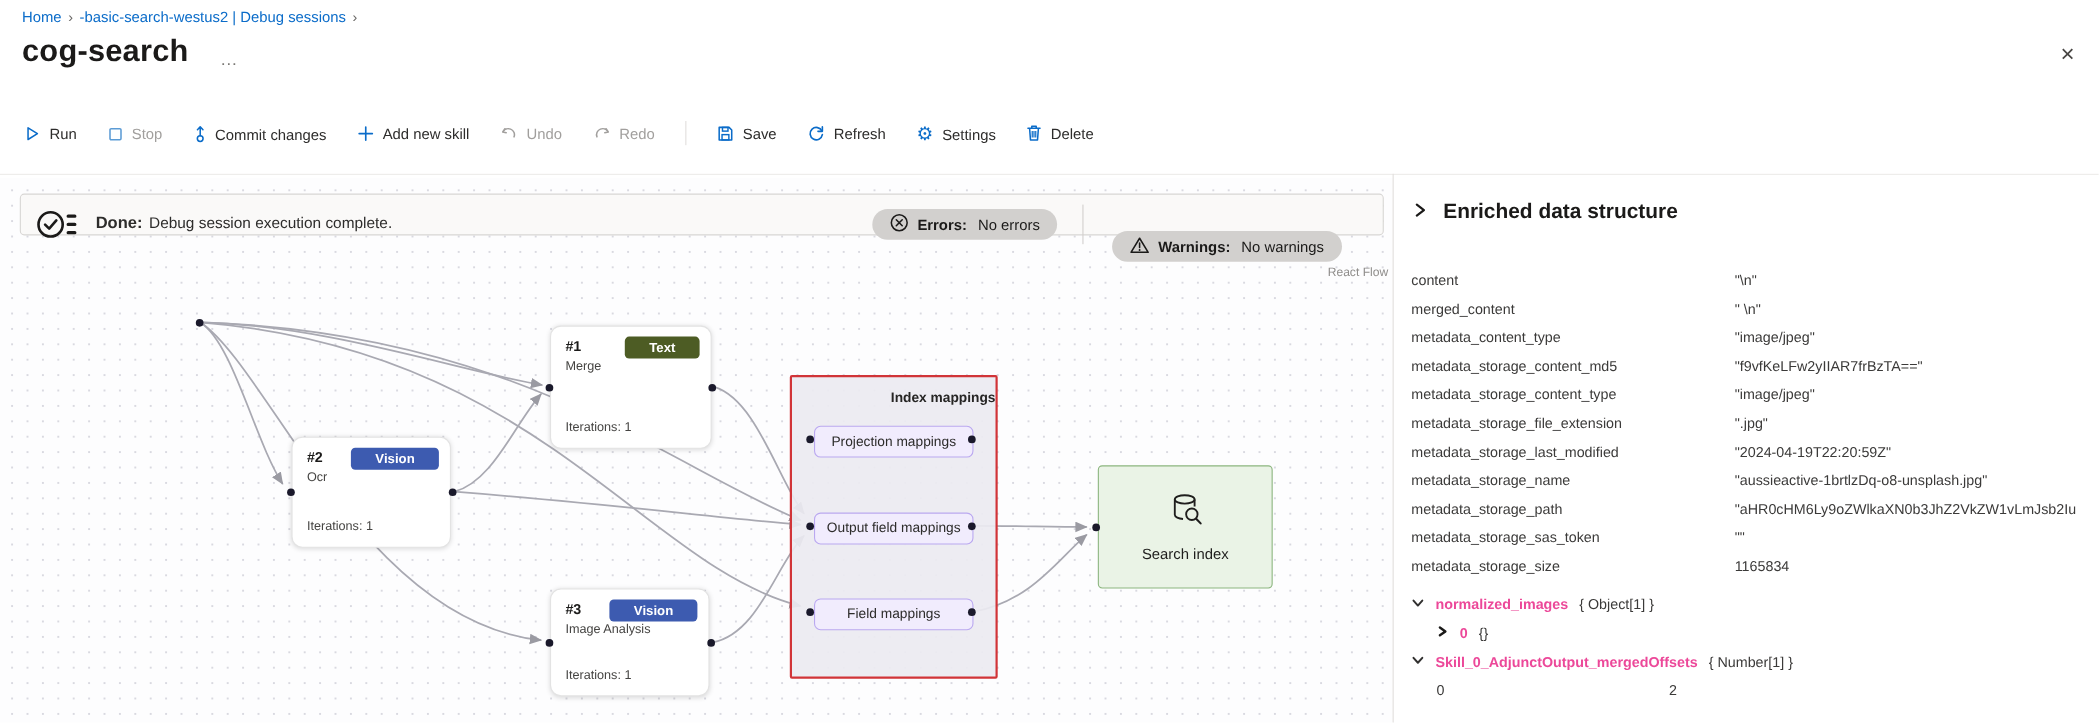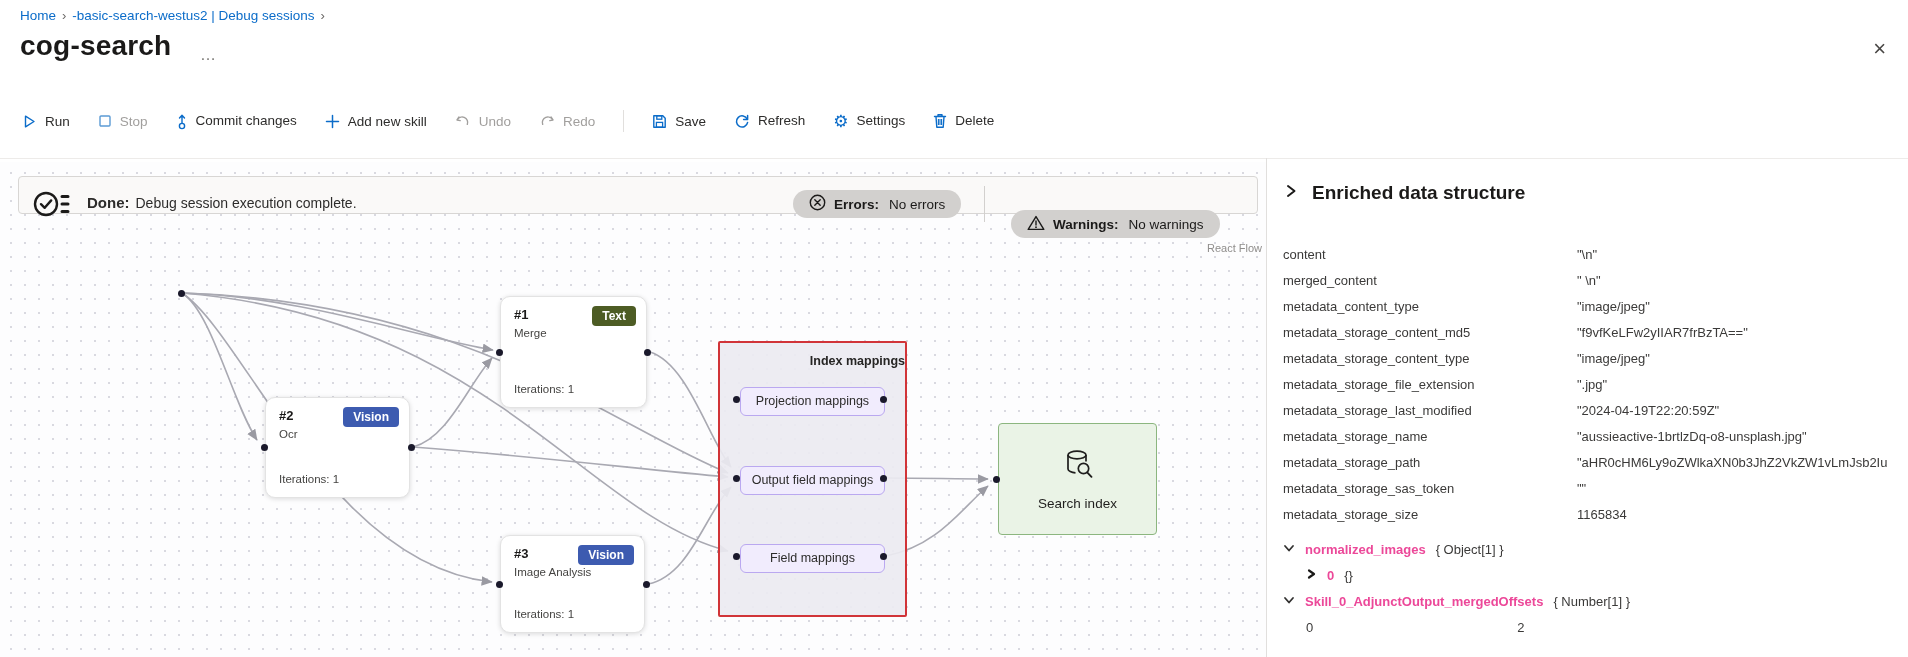--- a/index.html
+++ b/index.html
@@ -10,21 +10,21 @@
   
   .breadcrumb { position:absolute; left:20px; top:8px; font-size:13.5px; }
   .breadcrumb a { color:#0b6cc9; text-decoration:none; cursor:pointer; }
   .crumb-sep { color:#6b6967; margin:0 6px; font-size:13px; }
   .page-title { position:absolute; left:20px; top:30px; font-size:28px; font-weight:700; color:#1b1a19; letter-spacing:.2px; }
   .title-more { position:absolute; left:200px; top:46px; color:#7a7874; font-size:16px; letter-spacing:1px; cursor:pointer; }
   .close-btn { position:absolute; right:22px; top:38px; font-size:22px; color:#484644; cursor:pointer; line-height:1; }
 
   
   .toolbar { position:absolute; left:22px; top:104px; height:34px; display:flex; align-items:center; gap:28px; font-size:13.5px; }
-  .tb-item { display:flex; align-items:flex-start; gap:8px; cursor:pointer; color:#2d2c2b; white-space:nowrap; }
+  .tb-item { display:flex; align-items:flex-end; gap:8px; cursor:pointer; color:#2d2c2b; white-space:nowrap; }
   .tb-item svg { display:block; }
   .tb-item.disabled { color:#a19f9d; cursor:default; }
   .tb-item.disabled svg * { stroke:#a19f9d !important; fill:none; }
   .tb-sep { width:1px; height:22px; background:#e1dfdd; }
 
   .toolbar-divider { position:absolute; left:0; top:158px; width:1908px; height:1px; background:#edebe9; }
 
   
   .banner { position:absolute; left:18px; top:176px; width:1240px; height:38px;
     background:#faf9f8; border:1px solid #d8d6d4; border-radius:4px; z-index:6; }
@@ -49,21 +49,21 @@
   .handle { position:absolute; width:7px; height:7px; border-radius:50%; background:#1a192b; z-index:4; }
 
   .doc-node { left:28px; top:255px; width:153px; height:76px; background:#f2eefb; border:1px solid #c9bcf0;
     border-radius:6px; display:flex; flex-direction:column; align-items:center; justify-content:center; gap:5px; cursor:pointer; }
   .doc-node .lbl { font-size:13px; color:#2d2c2b; }
 
   .skill-node { background:#fff; border:1px solid #e3e3e3; border-radius:10px; box-shadow:0 1px 5px rgba(0,0,0,.14); cursor:pointer; }
   .skill-node .sid { position:absolute; left:13px; top:10px; font-size:13px; font-weight:700; color:#1b1a19; }
   .skill-node .sname { position:absolute; left:13px; top:30px; font-size:11.5px; color:#454442; }
   .skill-node .iters { position:absolute; left:13px; bottom:12px; font-size:11.5px; color:#454442; }
-  .tag { position:absolute; right:10px; top:9px; color:#fff; font-size:12px; font-weight:700; padding:3px 10px; border-radius:4px; }
+  .tag { position:absolute; right:10px; top:9px; color:#fff; font-size:12px; font-weight:700; padding:3px 22px; border-radius:4px; }
   .tag-vision { background:#3d5bb0; }
   .tag-text { background:#4d5c24; }
   .node-merge { left:500px; top:296px; width:147px; height:112px; }
   .node-ocr { left:265px; top:397px; width:145px; height:101px; }
   .node-img { left:500px; top:535px; width:145px; height:98px; }
 
   .group-box { left:718px; top:341px; width:189px; height:276px; background:rgba(235,234,241,.92);
     border:2px solid #d13438; border-radius:2px; }
   .group-title { position:absolute; left:0; top:11px; width:100%; text-align:right; font-size:12.5px; font-weight:700; color:#262524; }
   .map-node { position:absolute; left:20px; width:145px; height:29px; background:#f1ecfd; border:1px solid #baa8f0;

